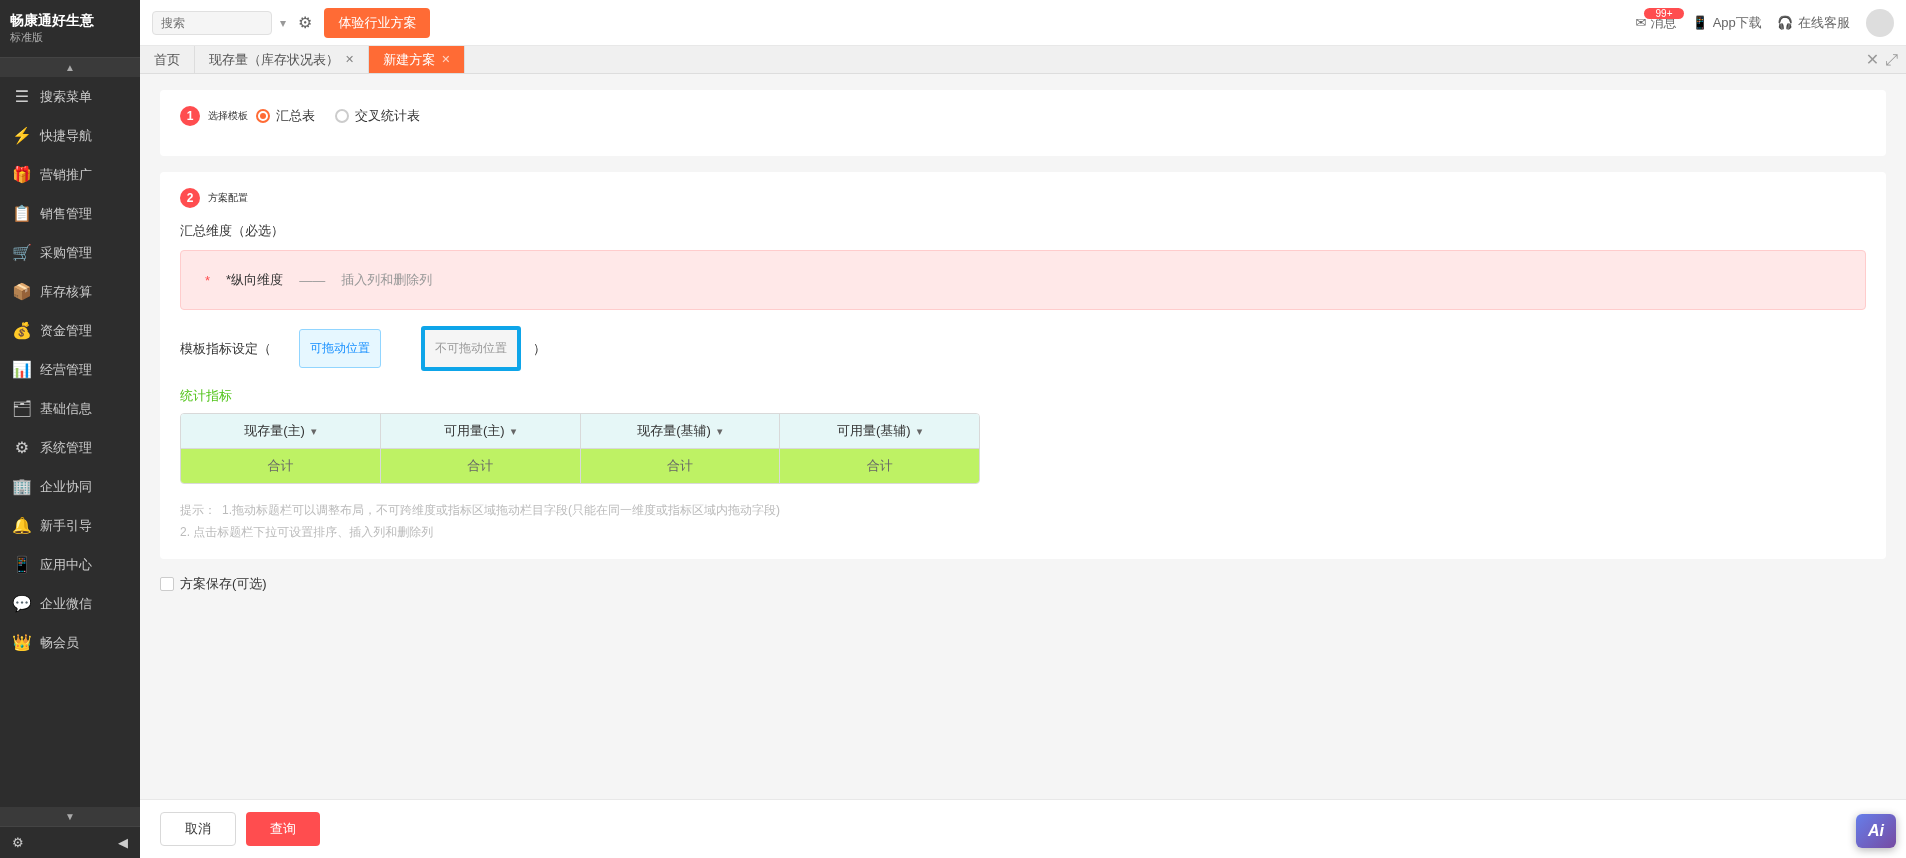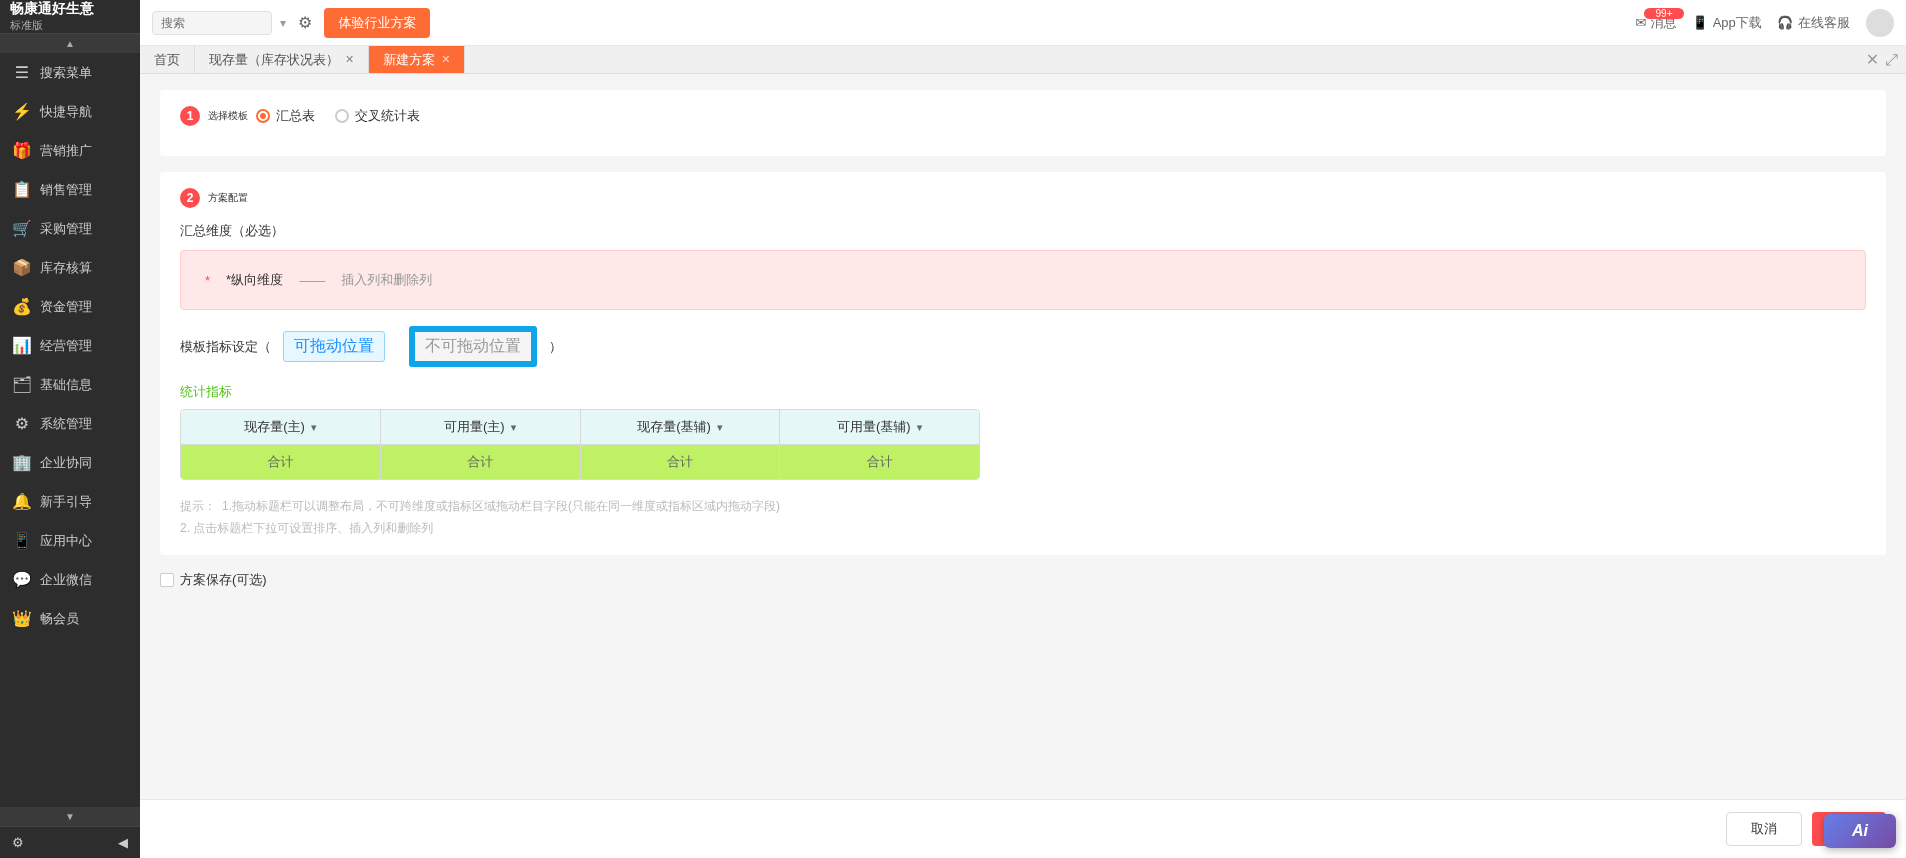--- a/index.html
+++ b/index.html
@@ -9,21 +9,21 @@
     .sidebar {
       width: 140px;
       background: #2d2d2d;
       color: #ccc;
       display: flex;
       flex-direction: column;
       height: 100%;
       flex-shrink: 0;
     }
     .sidebar-logo {
-      padding: 0 10px;
+      padding: 12px 10px;
       color: #fff;
       font-size: 13px;
       border-bottom: 1px solid #444;
     }
     .sidebar-logo .logo-main { font-size: 14px; font-weight: bold; color: #fff; }
     .sidebar-logo .logo-sub { font-size: 11px; color: #aaa; }
     .sidebar-scroll {
       flex: 1;
       overflow-y: auto;
       overflow-x: hidden;
@@ -256,32 +256,33 @@
     
     .template-indicator {
       display: flex;
       align-items: center;
       gap: 12px;
       margin-bottom: 16px;
       font-size: 13px;
       color: #333;
     }
     .indicator-tag {
-      padding: 4px 10px;
+      padding: 10px 10px;
       border-radius: 3px;
-      font-size: 16px;
+      font-size: 12px;
+      margin-left: 16px;
     }
     .indicator-draggable {
       background: #e6f7ff;
       border: 1px solid #91d5ff;
       color: #1890ff;
     }
     .indicator-not-draggable {
       background: #f5f5f5;
-      border: 6px solid #0ea5e9;
+      border: 4px solid #0ea5e9;
       color: #999;
     }
 
     
     .stats-label {
       color: #52c41a;
       font-size: 13px;
       margin-bottom: 8px;
       font-weight: 500;
     }
@@ -353,21 +354,21 @@
       border-radius: 2px;
       background: #fff;
     }
 
     
     .bottom-toolbar {
       background: #fff;
       border-top: 1px solid #e8e8e8;
       padding: 12px 20px;
       display: flex;
-      justify-content: flex-end;
+      justify-content: flex-start;
       gap: 10px;
       flex-shrink: 0;
     }
     .btn-cancel {
       background: #fff;
       border: 1px solid #d9d9d9;
       color: #333;
       border-radius: 4px;
       padding: 7px 24px;
       font-size: 13px;
@@ -384,21 +385,21 @@
     }
 
     
     .ai-float-btn {
       position: fixed;
       bottom: 10px;
       right: 10px;
       background: linear-gradient(135deg, #667eea 0%, #764ba2 100%);
       color: #fff;
       border-radius: 6px;
-      padding: 8px 28px;
+      padding: 8px 12px;
       font-size: 16px;
       font-weight: bold;
       cursor: pointer;
       box-shadow: 0 2px 8px rgba(0,0,0,0.3);
       font-style: italic;
     }
 
     
     .sidebar-up-arrow, .sidebar-down-arrow {
       background: #3a3a3a;

